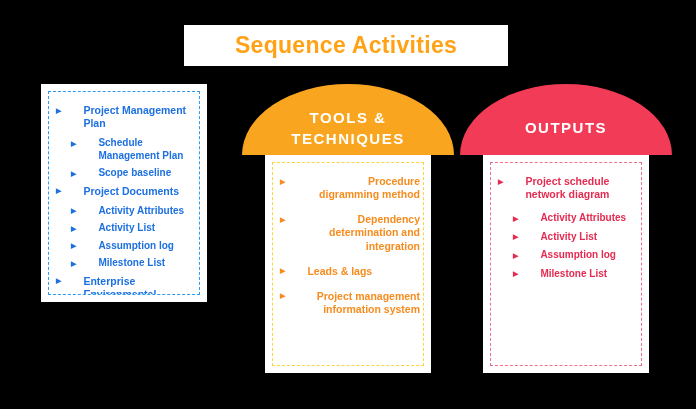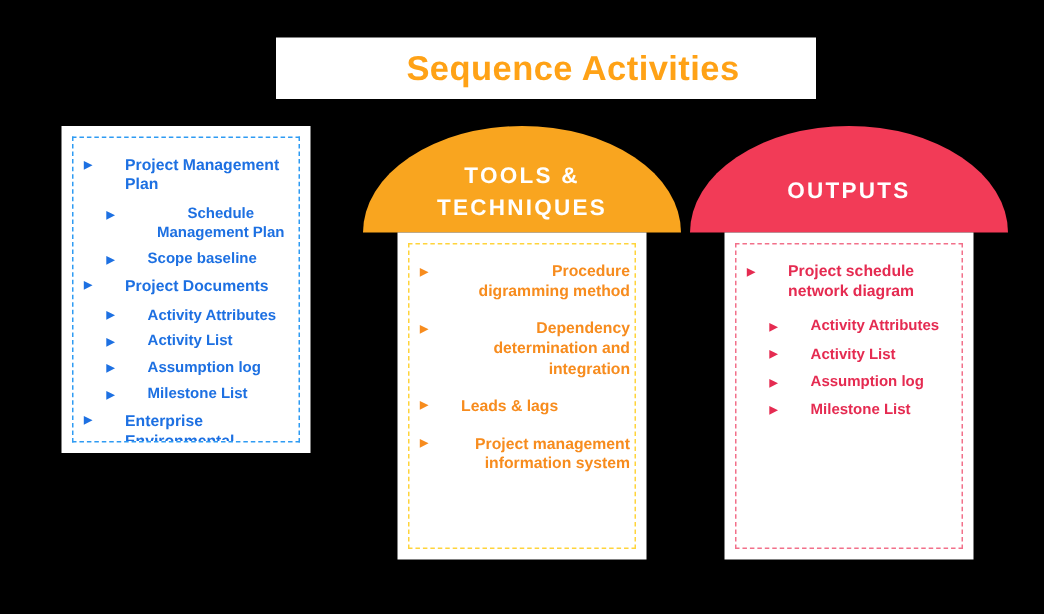--- a/index.html
+++ b/index.html
@@ -19,21 +19,20 @@
   .banner {
     position: absolute;
     left: 184px;
     top: 25px;
     width: 324px;
     height: 41px;
     background: #ffffff;
     display: flex;
     align-items: center;
     justify-content: center;
-    padding-left: 36px;
   }
   .banner-title {
     font-size: 23px;
     font-weight: 700;
     letter-spacing: 0.3px;
     color: #FFA216;
     white-space: nowrap;
   }
   
   .column {
@@ -98,21 +97,20 @@
   li.item .bullet {
     font-size: 7px;
     line-height: 1;
     margin-top: 2.5px;
     flex: 0 0 auto;
   }
   li.level-2 {
     margin-left: 15px;
     font-size: 10px;
     margin-bottom: 5px;
-    text-align: center;
   }
   
   .col-1 li.item { margin-bottom: 12px; text-align: right; }
   .col-2 li.level-1 { margin-bottom: 11px; }
   .col-2 li.level-2 { margin-bottom: 6px; }
 </style>
 </head>
 <body>
 
 <div class="stage">

